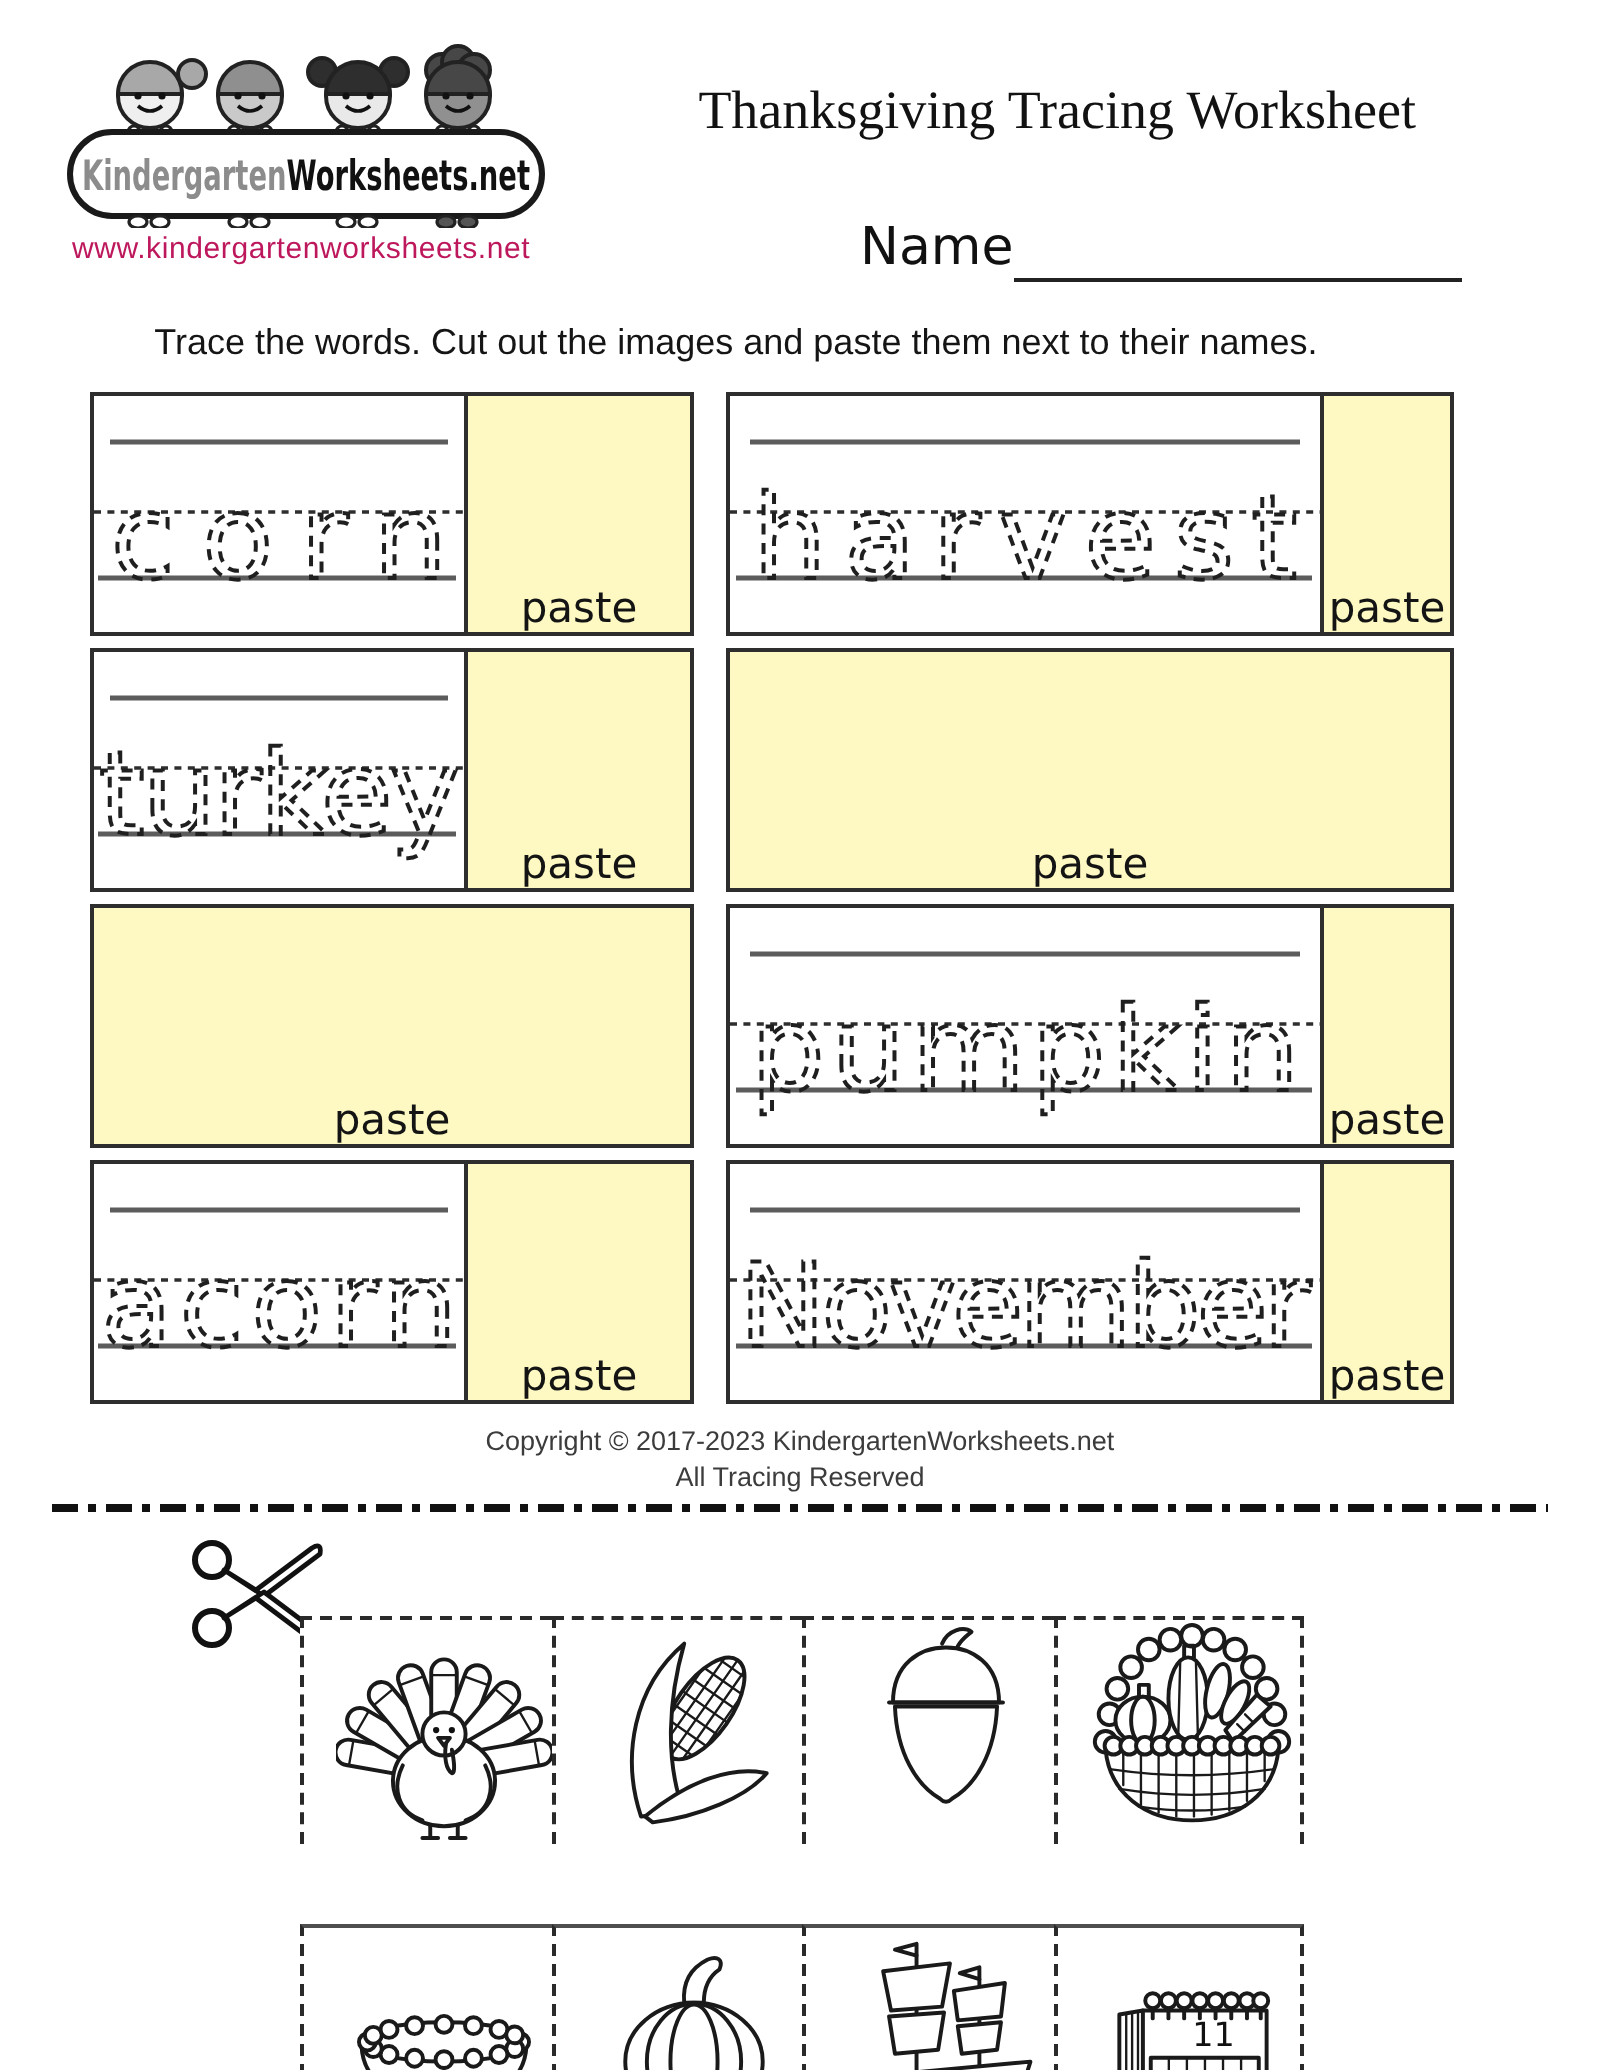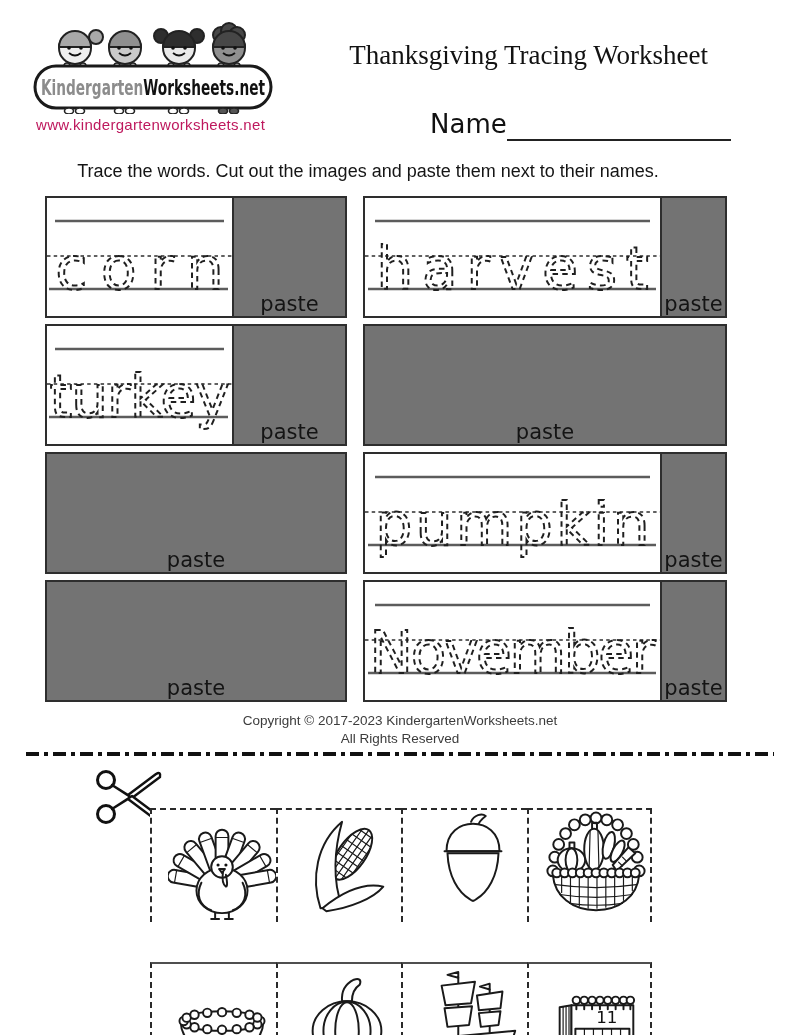--- a/index.html
+++ b/index.html
@@ -11,21 +11,21 @@
   #site-url{position:absolute;left:36px;top:116px;font-size:15px;color:#be185d;letter-spacing:.3px;}
   #title{position:absolute;left:272px;top:40px;width:436px;text-align:right;
          font-size:27px;color:#121212;font-family:Liberation Serif, serif;font-stretch:condensed;}
   #name-row{position:absolute;left:430px;top:109px;display:flex;align-items:flex-start;}
   #name-label{font-size:26px;font-family:"DejaVu Sans",sans-serif;}
   #name-line{width:224px;border-bottom:2px solid #222;height:30px;}
 
   #instruction{position:absolute;left:0;top:161px;width:736px;text-align:center;font-size:18px;color:#151515;}
 
   
-  .wordgroup{position:absolute;display:flex;border:2px solid #2e2e2e;background:#737373;
+  .wordgroup{position:absolute;display:flex;border:2px solid #2e2e2e;background:#fef9c3;
              box-sizing:border-box;height:122px;}
   .wordgroup.gleft{left:45px;width:302px;}
   .wordgroup.gright{left:363px;width:364px;}
   .trace-area{box-sizing:border-box;border-right:2px solid #2e2e2e;background:#fff;}
   .gleft  .trace-area{width:187px;}
   .gright .trace-area{width:297px;}
   .paste-cell{flex:1;display:flex;align-items:flex-end;justify-content:center;
               font-size:21px;color:#141414;font-family:"DejaVu Sans",sans-serif;}
   .guide-top,.guide-base{stroke:#5c5c5c;stroke-width:2.4;}
   .guide-mid{stroke:#2e2e2e;stroke-width:1.7;stroke-dasharray:3.5 3.2;}
@@ -195,41 +195,49 @@
         <line class="guide-base" x1="3" y1="91" x2="291" y2="91"></line>
         <text class="trace-word" x="147.5" y="91" text-anchor="middle" textLength="274">pumpkin</text>
       </svg>
     </div>
     <div class="paste-cell">
         <span>paste</span>
       </div>
   </div>
 
   <div class="wordgroup gleft" style="top:580px">
+    <div class="trace-area">
+      <svg width="185" height="118" viewBox="0 0 185 118">
+        <line class="guide-top" x1="8" y1="23" x2="177" y2="23"></line>
+        <line class="guide-mid" x1="0" y1="58" x2="185" y2="58"></line>
+        <line class="guide-base" x1="2" y1="91" x2="181" y2="91"></line>
+        <text class="trace-word" x="92.5" y="91" text-anchor="middle" textLength="178">acorn</text>
+      </svg>
+    </div>
     <div class="paste-cell">
         <span>paste</span>
       </div>
   </div>
   <div class="wordgroup gright" style="top:580px">
     <div class="trace-area">
       <svg width="295" height="118" viewBox="0 0 295 118">
         <line class="guide-top" x1="10" y1="23" x2="285" y2="23"></line>
         <line class="guide-mid" x1="0" y1="58" x2="295" y2="58"></line>
         <line class="guide-base" x1="3" y1="91" x2="291" y2="91"></line>
         <text class="trace-word" x="147.5" y="91" text-anchor="middle" textLength="286">November</text>
       </svg>
     </div>
     <div class="paste-cell">
         <span>paste</span>
       </div>
   </div>
 
   <div id="copyright">
     <div>Copyright © 2017-2023 KindergartenWorksheets.net</div>
-    <div>All Rights Reserved</div>
+    <div>All Tracing Reserved</div>
   </div>
 
   <svg id="cutline" width="752" height="8">
     <line x1="2" y1="4" x2="750" y2="4" stroke="#111" stroke-width="4" stroke-dasharray="13 5 4 5"></line>
   </svg>
 
   <svg id="scissors" width="70" height="64" viewBox="0 0 70 64">
     <circle cx="12" cy="14" r="8.5" fill="none" stroke="#111" stroke-width="3"></circle>
     <circle cx="12" cy="48" r="8.5" fill="none" stroke="#111" stroke-width="3"></circle>
     <path d="M18,19 L34,29 L62,8 Q67,5 66,11 L38,32 Z" fill="#fff" stroke="#111" stroke-width="2.4" stroke-linejoin="round"></path>

